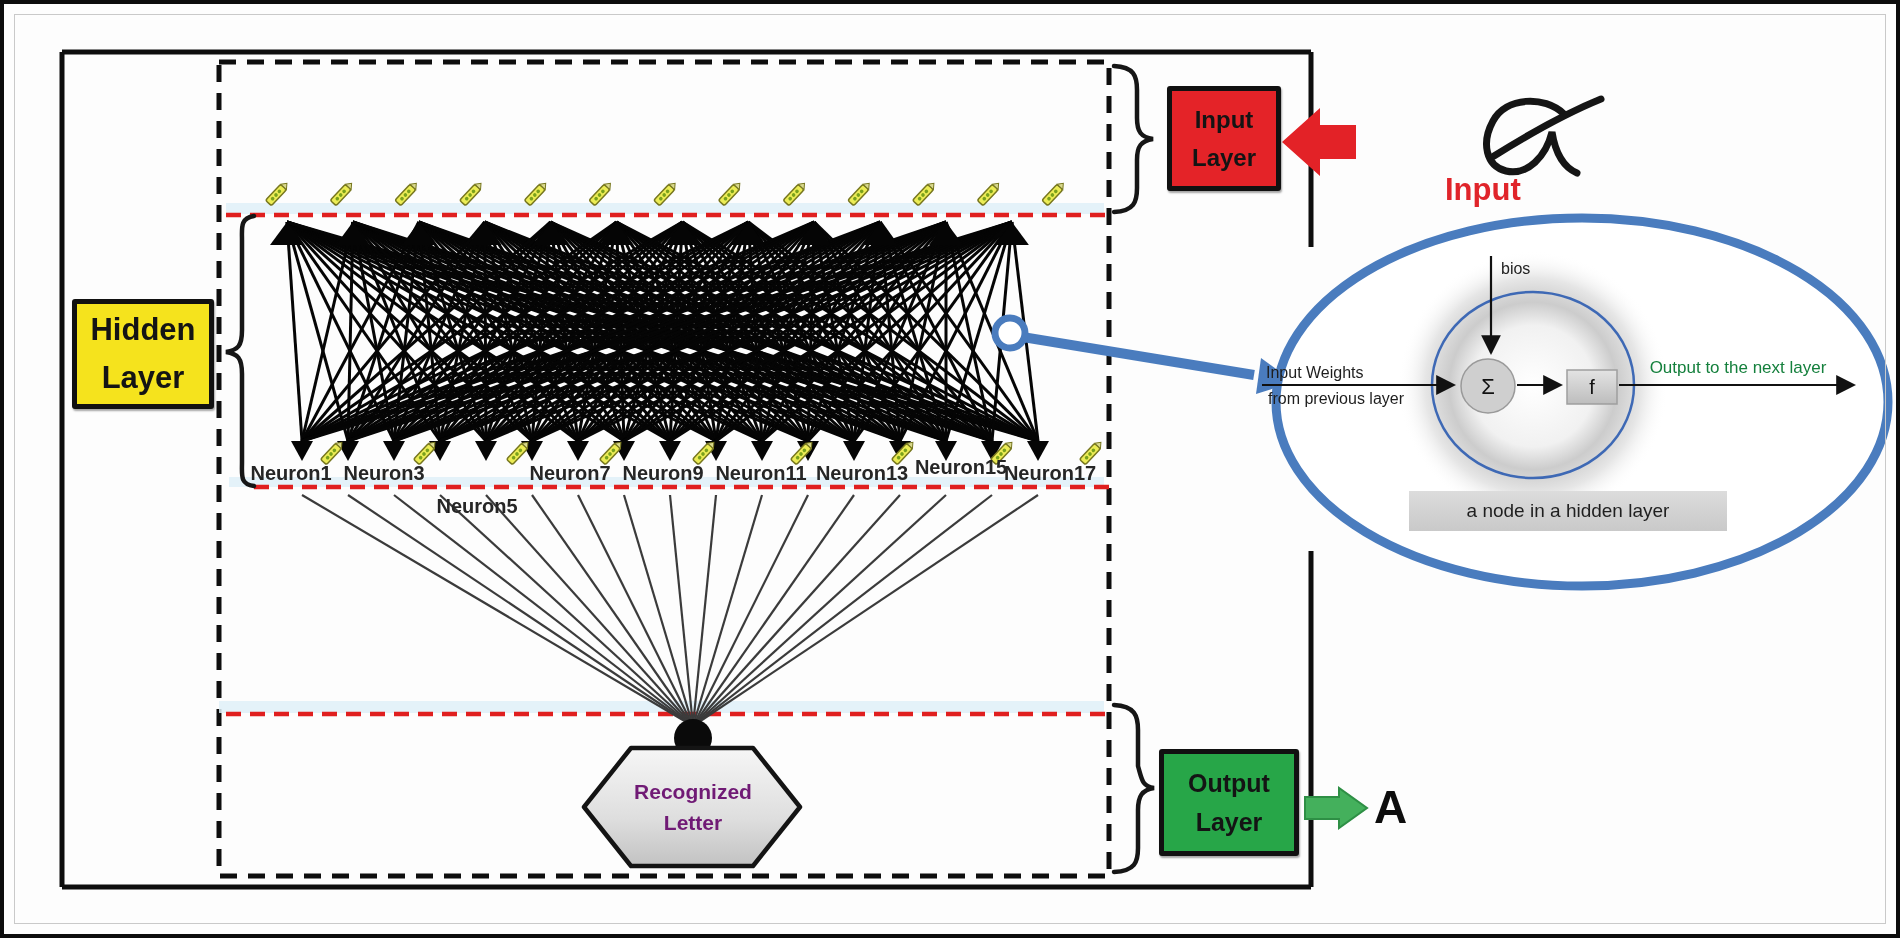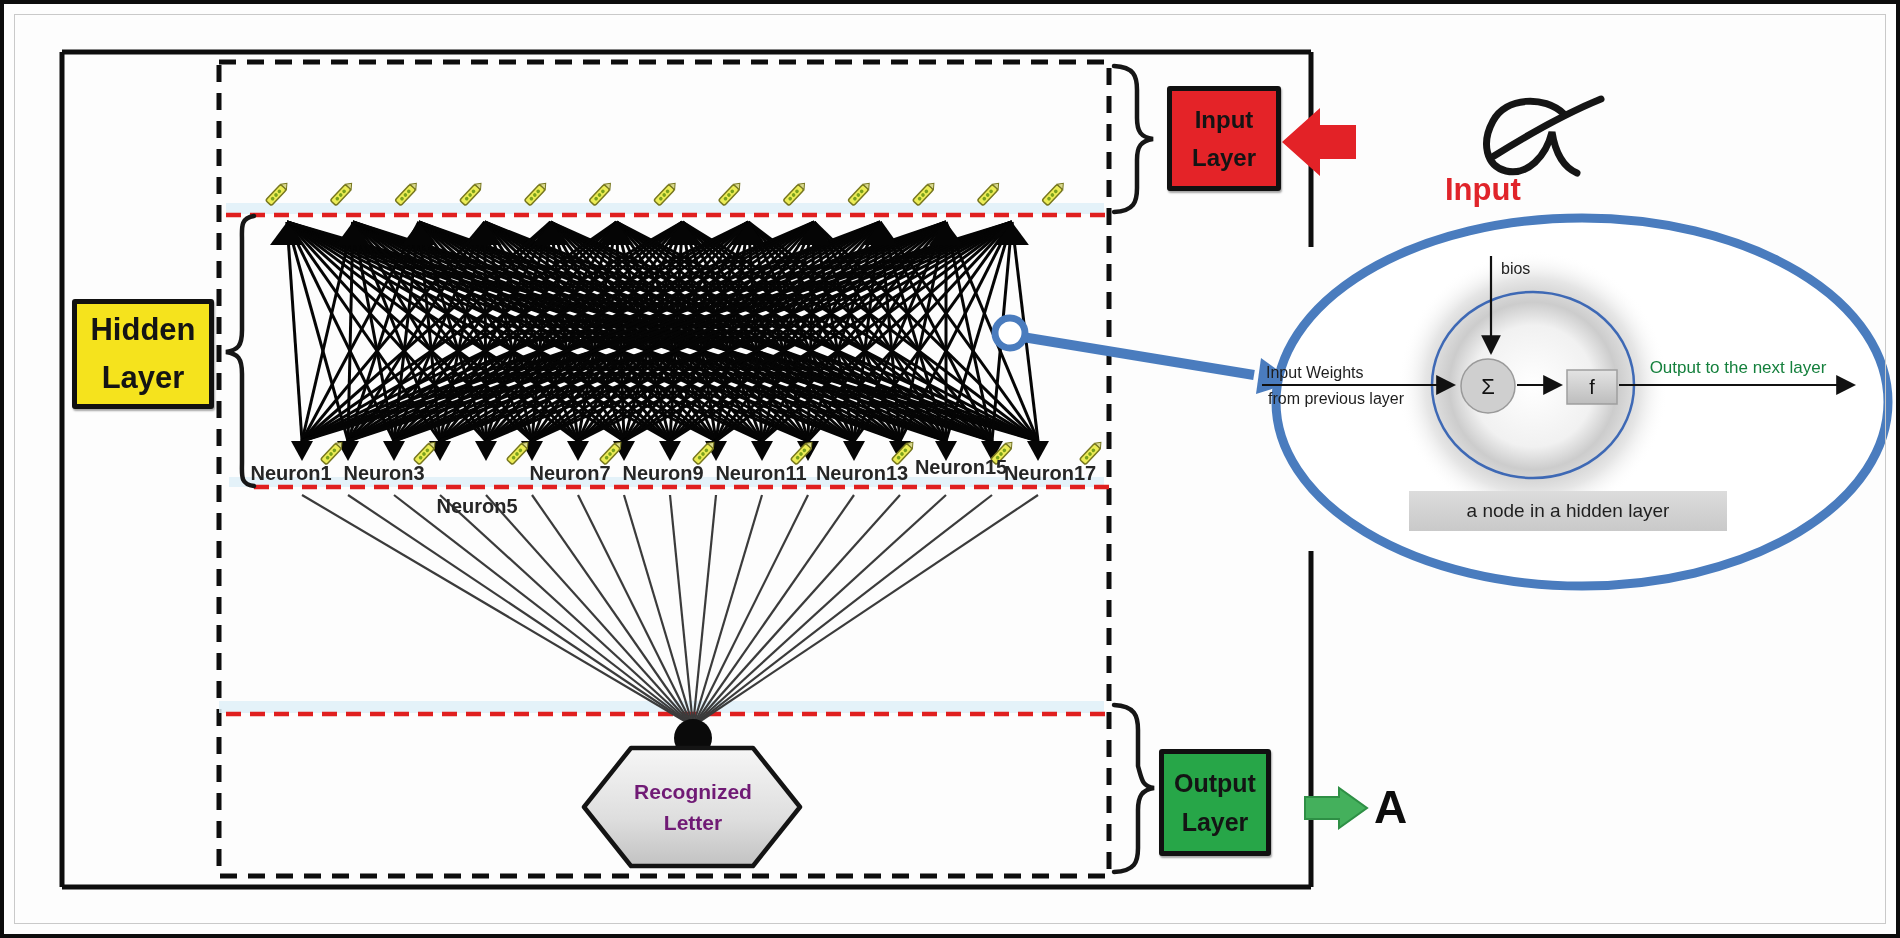--- a/index.html
+++ b/index.html
@@ -20,21 +20,21 @@
   #header-bar{
     left:257px;top:112px;width:836px;height:58px;
     background:linear-gradient(to bottom,#ffffff 0%,#f0f0f0 35%,#d6d6d6 70%,#aeaeae 100%);
     border:2px solid #4b4b4b;border-radius:2px;
     display:flex;align-items:center;justify-content:center;
     font-size:27px;font-weight:500;color:#1b1b1b;
     box-shadow:0 3px 4px rgba(0,0,0,.35);
   }
   #hidden-box{left:68px;top:295px;width:142px;height:110px;background:#f5e31d;font-size:31px;}
   #input-box{left:1163px;top:82px;width:114px;height:105px;background:#e42328;font-size:24px;}
-  #output-box{left:1155px;top:745px;width:112px;height:107px;background:#27a648;font-size:25px;}
+  #output-box{left:1155px;top:745px;width:140px;height:107px;background:#27a648;font-size:25px;}
   #hex-label{
     left:598px;top:768px;width:182px;height:70px;display:flex;align-items:center;justify-content:center;
     text-align:center;font-size:21px;font-weight:700;color:#701a75;line-height:1.5;
   }
   #neuron-labels span{
     position:absolute;transform:translateX(-50%);font-size:20px;font-weight:600;color:#262626;white-space:nowrap;
   }
   #input-word{left:1441px;top:168px;font-size:31px;font-weight:700;color:#e0242a;}
   #letter-a{left:1370px;top:776px;font-size:46px;font-weight:800;color:#0d0d0d;}
   #bios-label{left:1497px;top:256px;font-size:16px;color:#222;}

